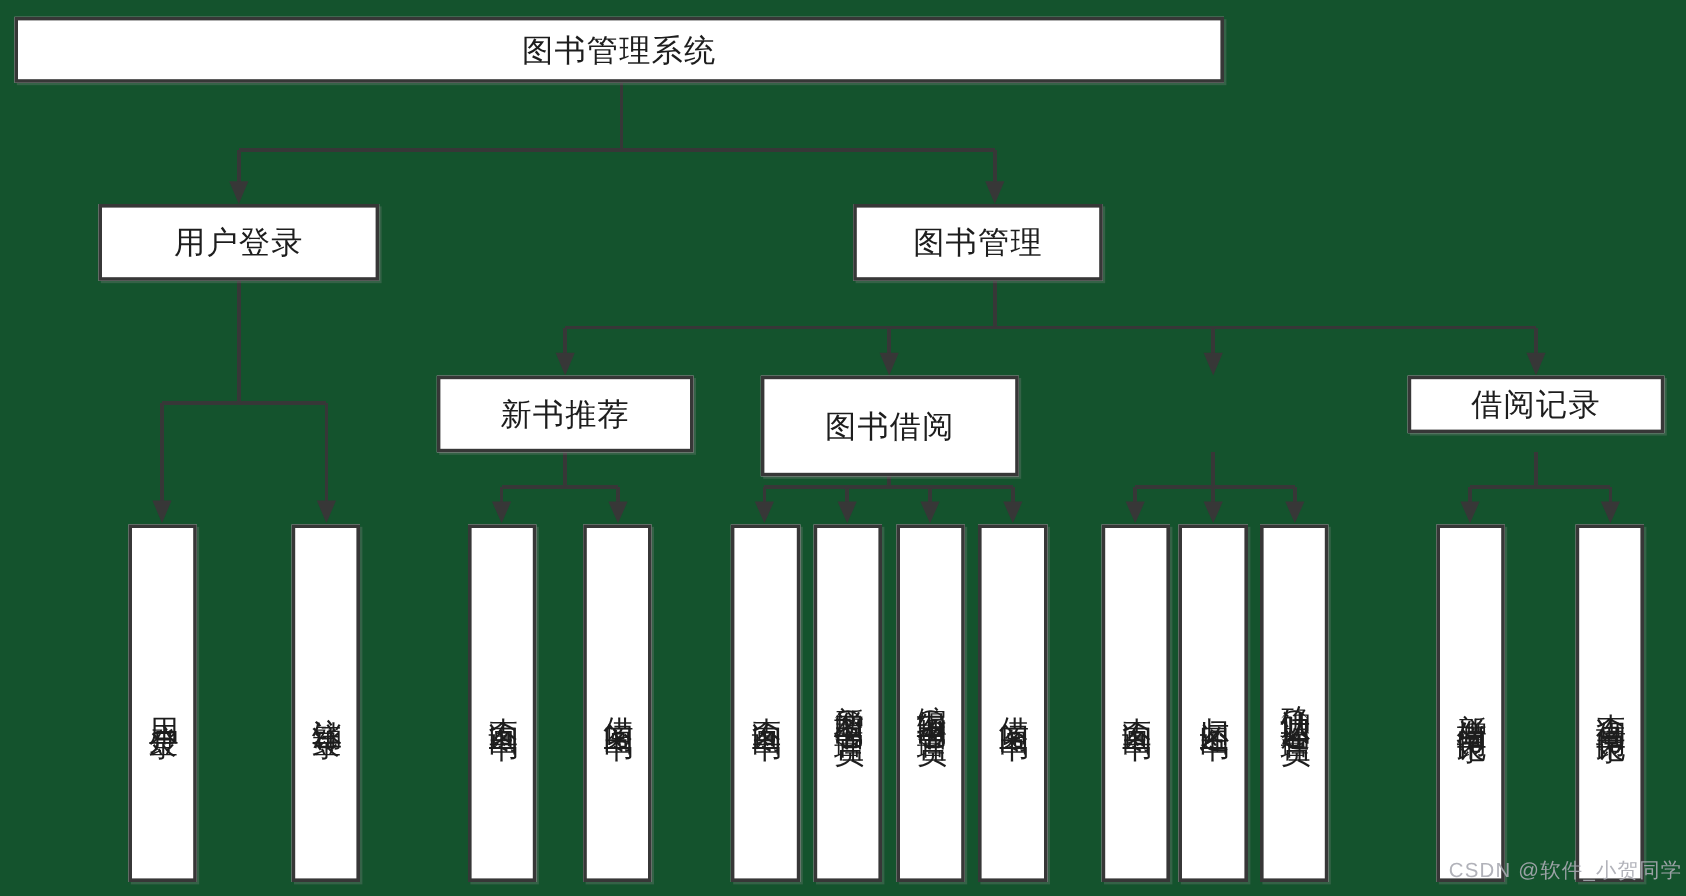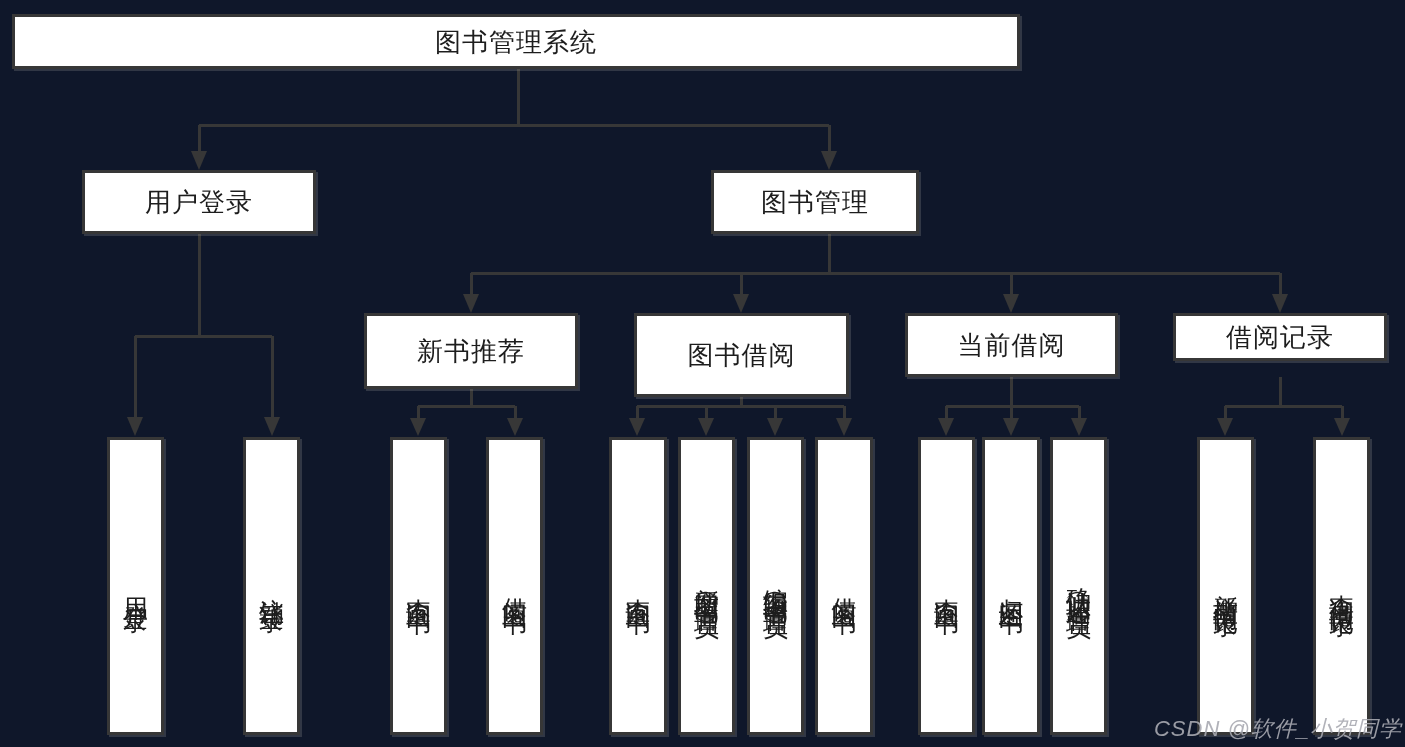--- a/index.html
+++ b/index.html
@@ -1,20 +1,20 @@
 <!DOCTYPE html>
 <html><head>
 <meta charset="utf-8">
 <style>
   html, body { margin: 0; padding: 0; background: #ffffff; }
   .stage {
     position: relative;
     width: 1405px;
     height: 747px;
-    background: #0f172a;
+    background: #14532d;
     font-family: "Liberation Sans", "DejaVu Sans", sans-serif;
     overflow: hidden;
   }
   .connectors {
     position: absolute;
     left: 0; top: 0;
     width: 1405px; height: 747px;
   }
   .connectors path.line {
     stroke: #373737;
@@ -43,26 +43,25 @@
     writing-mode: vertical-rl;
     text-orientation: mixed;
     letter-spacing: 4px;
     line-height: 1;
     white-space: nowrap;
   }
   .watermark {
     position: absolute;
     top: 714px;
     right: 3px;
-    font-size: 22px;
+    font-size: 17px;
     color: #a9aab2;
     letter-spacing: 1px;
     opacity: 0.9;
     white-space: nowrap;
-    font-style: italic;
   }
 </style>
 </head>
 <body>
 
 <div class="stage">
 
   <svg class="connectors" viewBox="0 0 1405 747" xmlns="http://www.w3.org/2000/svg">
 
     <path class="line" d="M518 69 V125 M199 125 H829 M199 125 V153 M829 125 V153"></path>
@@ -103,28 +102,25 @@
     <span>图书管理系统</span>
   </div>
 
   <div class="node hnode" style="left:82px; top:170px; width:234px; height:64px;">
     <span>用户登录</span>
   </div>
   <div class="node hnode" style="left:711px; top:170px; width:208px; height:64px;">
     <span>图书管理</span>
   </div>
 
-  <div class="node hnode" style="left:364px; top:313px; width:214px; height:76px;">
+  <div class="node hnode" style="left:364px; top:313px; width:214px; height:64px;">
     <span>新书推荐</span>
   </div>
   <div class="node hnode" style="left:634px; top:313px; width:215px; height:84px;">
     <span>图书借阅</span>
-  </div>
-  <div class="node hnode" style="left:905px; top:313px; width:213px; height:64px;">
-    <span>当前借阅</span>
   </div>
   <div class="node hnode" style="left:1173px; top:313px; width:214px; height:48px;">
     <span>借阅记录</span>
   </div>
 
   <div class="node vnode" style="left:107px; top:437px; width:57px; height:298px;">
     <span class="vtext">用户登录</span>
   </div>
   <div class="node vnode" style="left:243px; top:437px; width:57px; height:298px;">
     <span class="vtext">注销登录</span>

